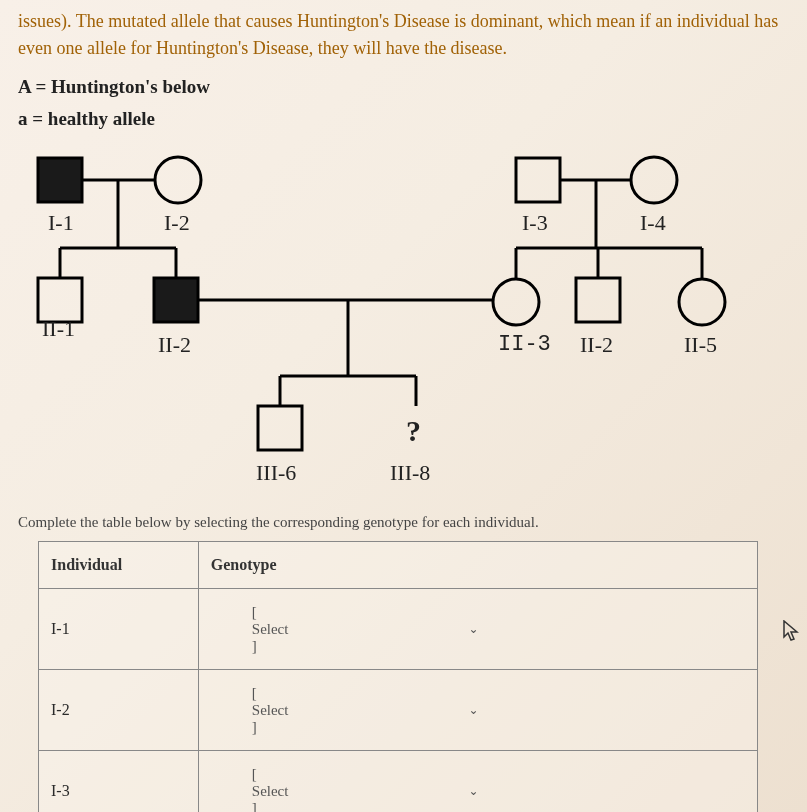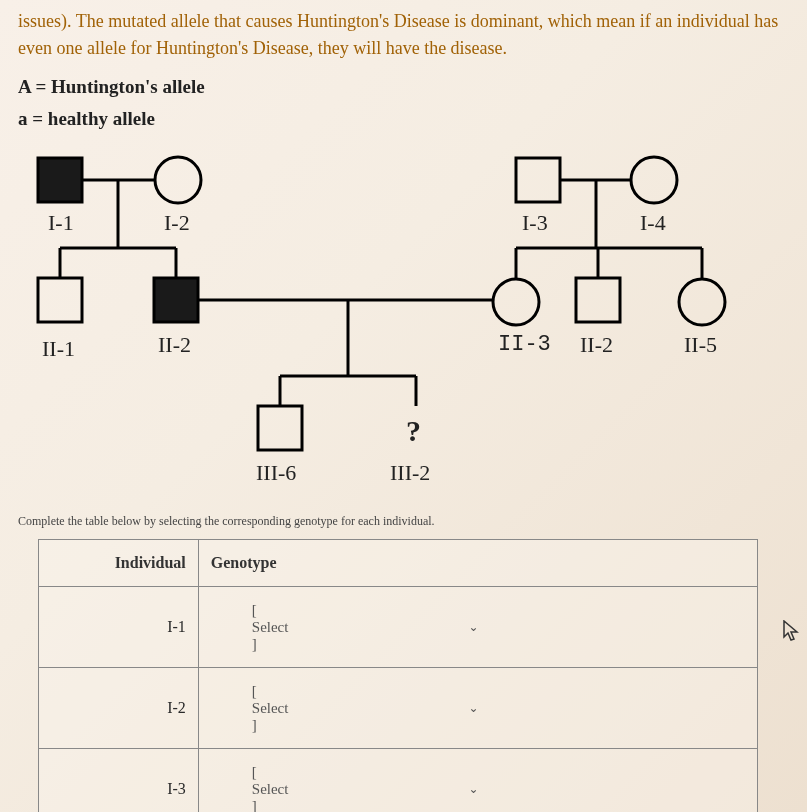--- a/index.html
+++ b/index.html
@@ -38,21 +38,21 @@
     }
     .label {
       position: absolute;
       font-size: 22px;
       font-family: 'Times New Roman', serif;
       color: #222;
       text-align: center;
       white-space: nowrap;
     }
     .instruction {
-      font-size: 12px;
+      font-size: 15px;
       color: #444;
       margin-top: 6px;
       margin-bottom: 10px;
     }
     table {
       border-collapse: collapse;
       width: 720px;
       margin-left: 20px;
       background: rgba(250,245,238,0.4);
     }
@@ -60,21 +60,21 @@
       border: 1px solid #888;
       padding: 14px 12px;
       font-size: 16px;
       text-align: left;
       vertical-align: middle;
     }
     th {
       font-weight: bold;
       color: #333;
     }
-    .col-indiv { width: 160px; text-align: right; }
+    .col-indiv { width: 160px; text-align: left; }
     .col-geno { width: 560px; }
     .select-box {
       display: inline-flex;
       align-items: center;
       width: 260px;
       color: #555;
       font-size: 15px;
       cursor: pointer;
       padding-left: 41px;
     }
@@ -90,21 +90,21 @@
       bottom: 165px;
       font-size: 18px;
       color: #333;
     }
   </style>
 </head>
 <body>
 
 <p class="intro">issues). The mutated allele that causes Huntington's Disease is dominant, which mean if an individual has even one allele for Huntington's Disease, they will have the disease.</p>
 
-<p class="allele-def">A = Huntington's allele</p>
+<p class="allele-def">A = Huntington's below</p>
 <p class="allele-def">a = healthy allele</p>
 
 <div class="pedigree">
   <svg width="770" height="360">
 
     <rect x="20" y="10" width="44" height="44" fill="#1a1a1a" stroke="#000" stroke-width="3"></rect>
     <circle cx="160" cy="32" r="23" fill="none" stroke="#000" stroke-width="3"></circle>
     <line x1="64" y1="32" x2="137" y2="32" stroke="#000" stroke-width="3"></line>
     <line x1="100" y1="32" x2="100" y2="100" stroke="#000" stroke-width="3"></line>
     <line x1="42" y1="100" x2="158" y2="100" stroke="#000" stroke-width="3"></line>
@@ -133,29 +133,29 @@
     <line x1="398" y1="228" x2="398" y2="258" stroke="#000" stroke-width="3"></line>
 
     <rect x="240" y="258" width="44" height="44" fill="none" stroke="#000" stroke-width="3"></rect>
   </svg>
 
   <div class="label" style="left:30px; top:62px;">I-1</div>
   <div class="label" style="left:146px; top:62px;">I-2</div>
   <div class="label" style="left:504px; top:62px;">I-3</div>
   <div class="label" style="left:622px; top:62px;">I-4</div>
 
-  <div class="label" style="left:24px; top:188px;">II-1</div>
+  <div class="label" style="left:24px; top:168px;">II-1</div>
   <div class="label" style="left:140px; top:184px;">II-2</div>
   <div class="label" style="left:480px; top:184px;font-family:Liberation Mono, monospace;">II-3</div>
   <div class="label" style="left:562px; top:184px;">II-2</div>
   <div class="label" style="left:666px; top:184px;">II-5</div>
 
   <div class="label" style="left:388px; top:266px; font-size:30px; font-weight:bold;">?</div>
   <div class="label" style="left:238px; top:312px;">III-6</div>
-  <div class="label" style="left:372px; top:312px;">III-2</div>
+  <div class="label" style="left:372px; top:312px;">III-8</div>
 </div>
 
 <p class="instruction">Complete the table below by selecting the corresponding genotype for each individual.</p>
 
 <table>
   <tbody>
       <tr>
     <th class="col-indiv">Individual</th>
     <th class="col-geno">Genotype</th>
   </tr>

